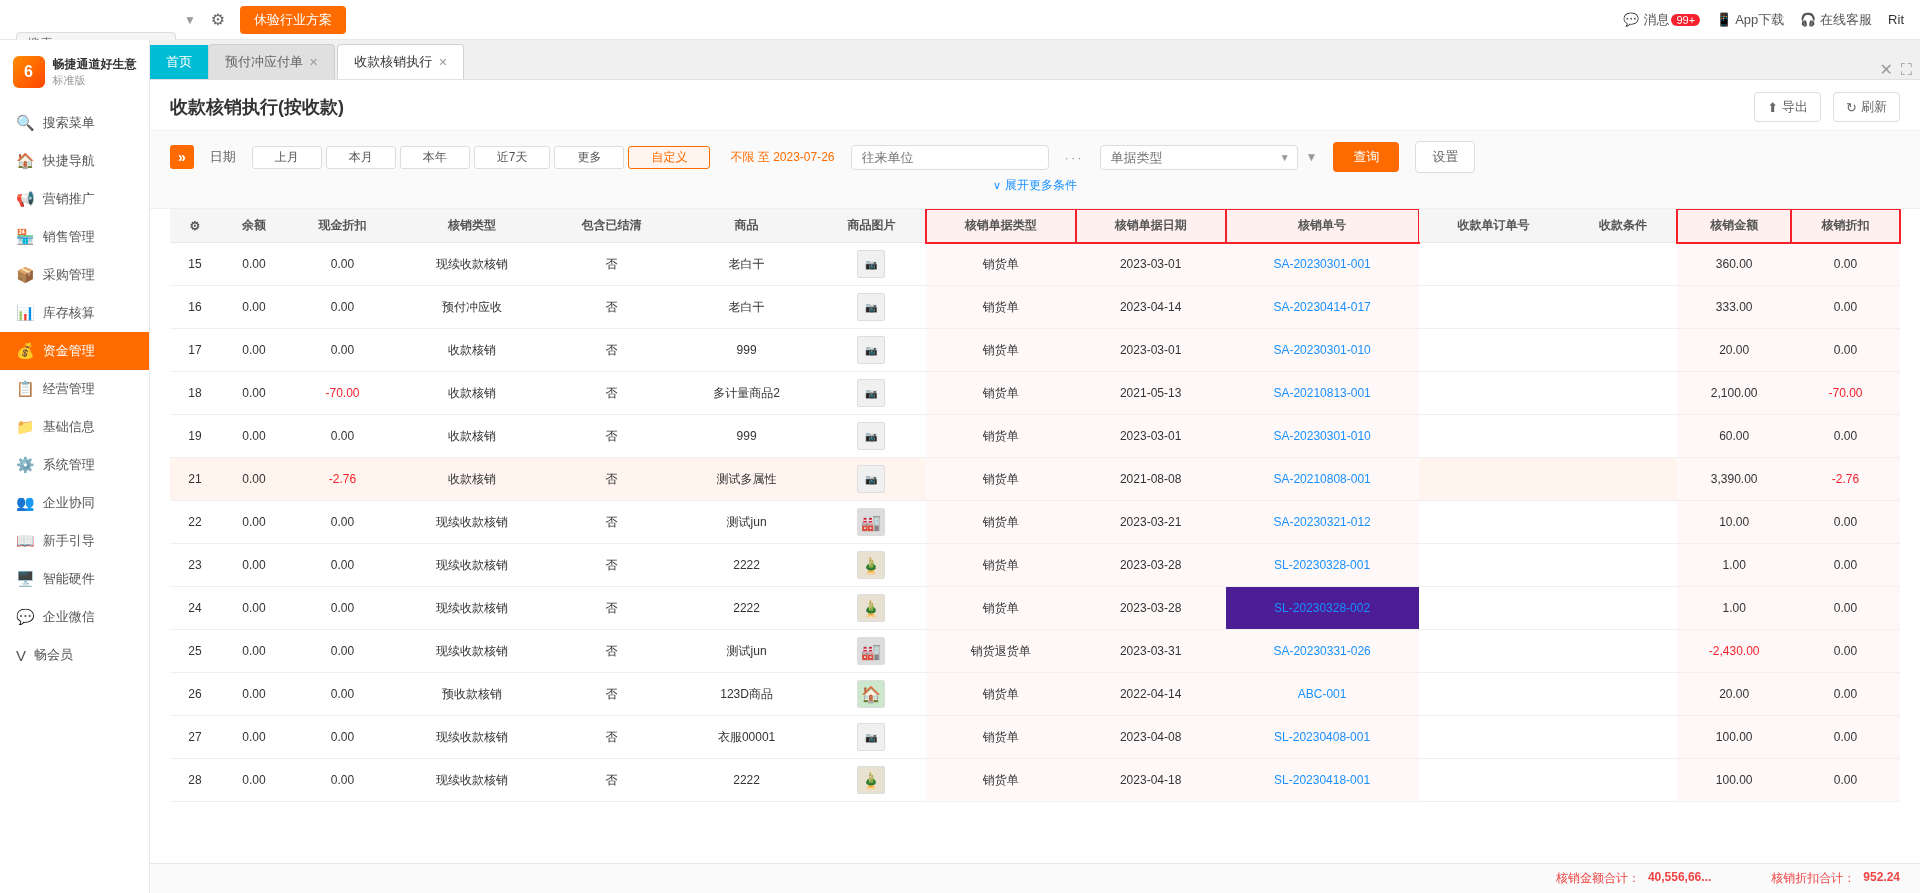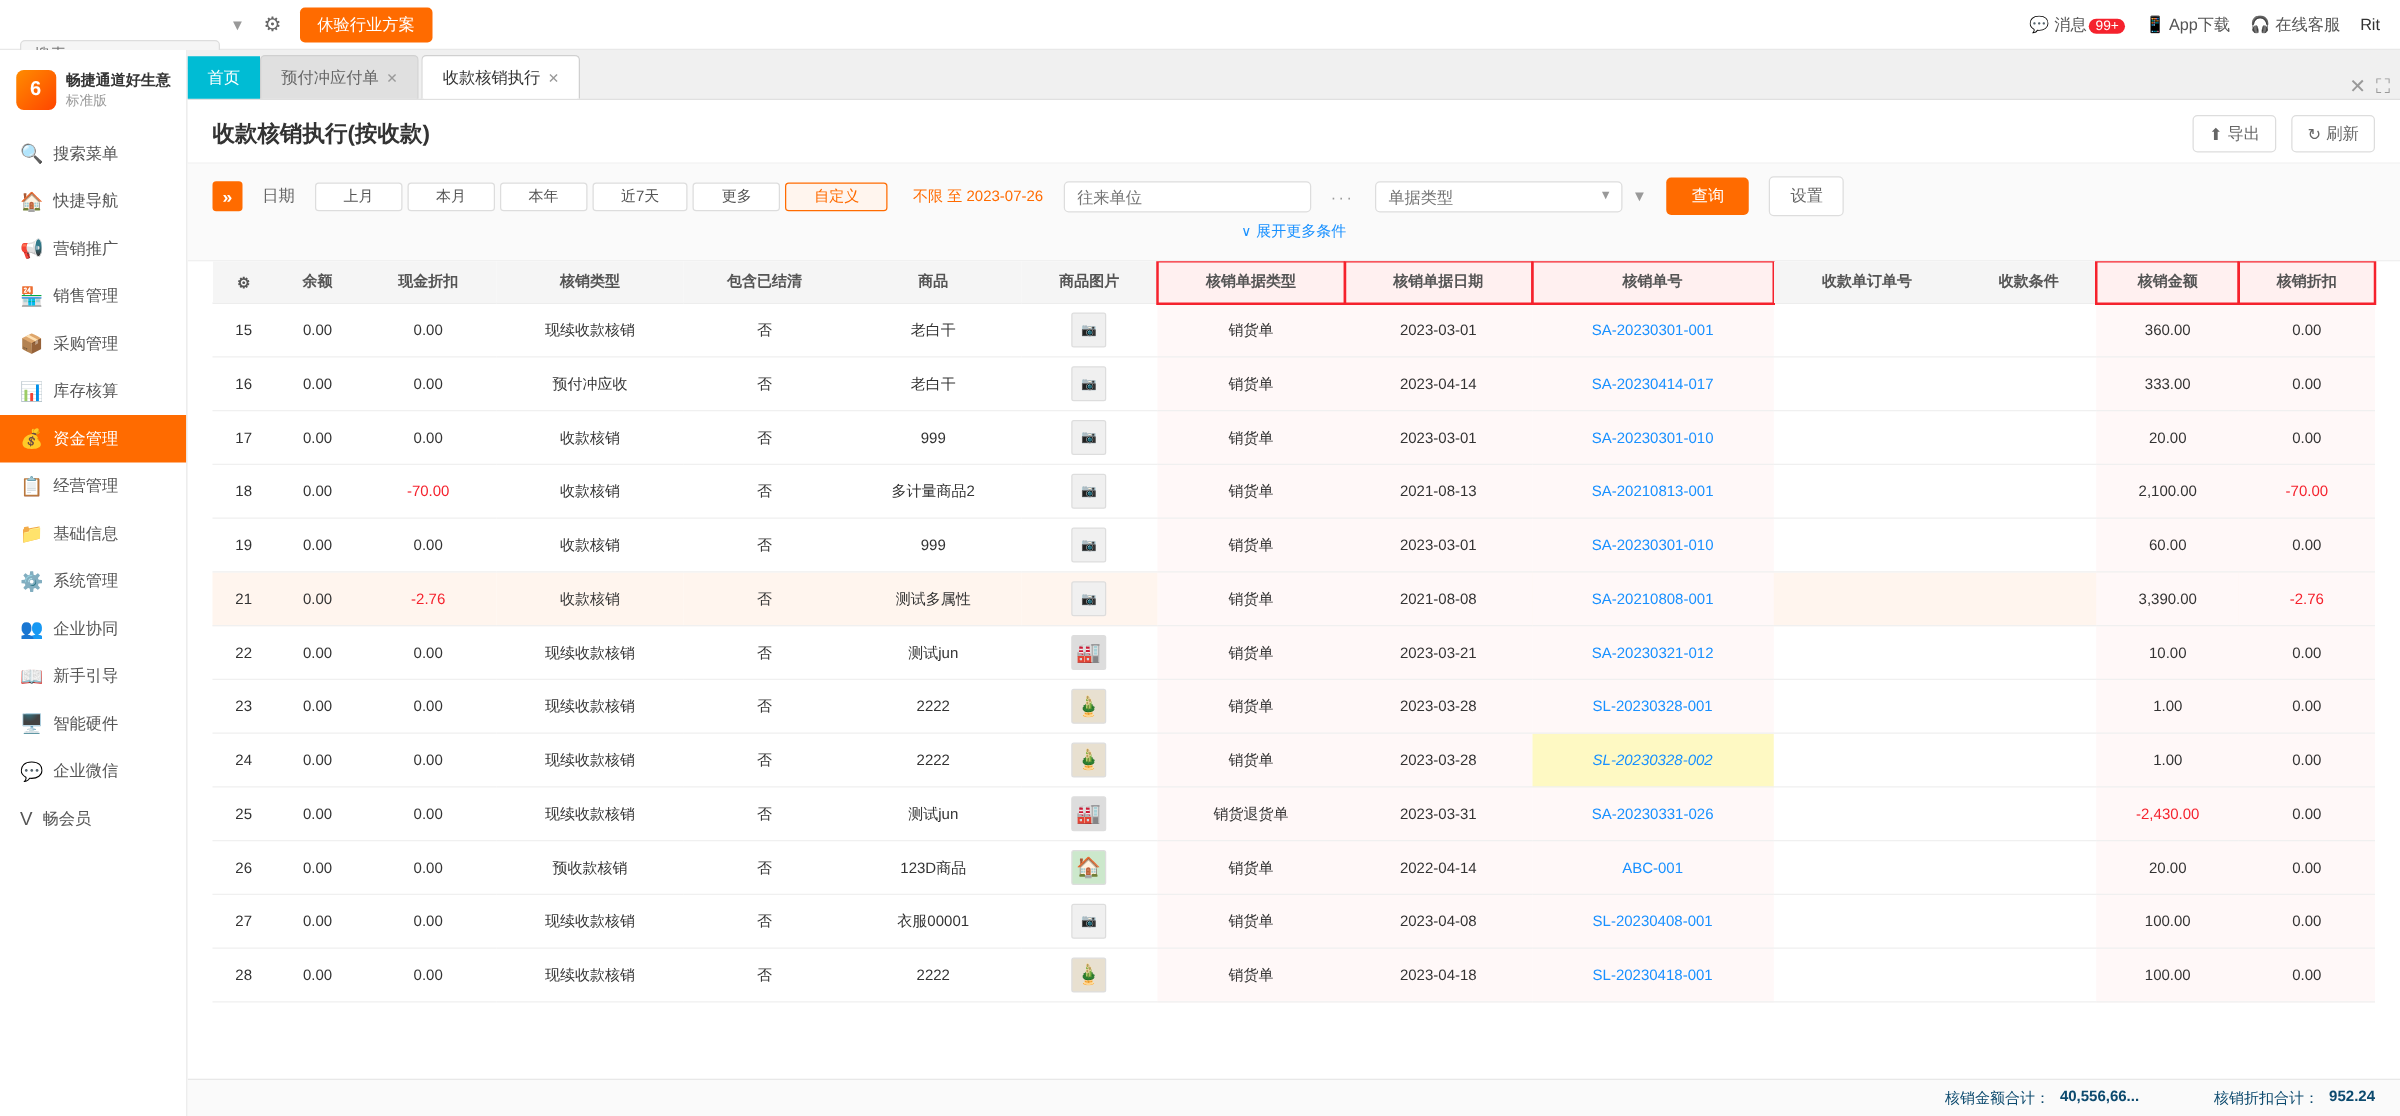--- a/index.html
+++ b/index.html
@@ -197,21 +197,21 @@
     }
     tbody tr.highlighted { background: #fff5ee; }
     .link-text { color: #1890ff; cursor: pointer; text-decoration: none; }
     .text-red { color: #f5222d; }
 
     
     .table-footer {
       background: #fafafa;
       border-top: 1px solid #e8e8e8;
       display: flex; justify-content: flex-end;
-      padding: 6px 20px; gap: 60px; font-size: 12px; color: #0c4a6e;
+      padding: 6px 20px; gap: 60px; font-size: 12px; color: #ef4444;
     }
 
     
     ::-webkit-scrollbar { width: 6px; height: 6px; }
     ::-webkit-scrollbar-track { background: #f5f5f5; }
     ::-webkit-scrollbar-thumb { background: #ccc; border-radius: 3px; }
 
     .img-placeholder {
       width: 28px; height: 28px; background: #f0f0f0; border: 1px solid #ddd;
       border-radius: 2px; display: inline-flex; align-items: center; justify-content: center;
@@ -449,21 +449,21 @@
   </tr>
               <tr>
     <td>18</td>
     <td>0.00</td>
     <td class="text-red">-70.00</td>
     <td>收款核销</td>
     <td>否</td>
     <td>多计量商品2</td>
     <td><div class="img-placeholder">📷</div></td>
     <td style="background:#fff8f8;">销货单</td>
-    <td style="background:#fff8f8;">2021-08-13</td>
+    <td style="background:#fff8f8;">2021-05-13</td>
     <td style="background:#fff8f8;"><a class="link-text">SA-20210813-001</a></td>
     <td></td>
     <td></td>
     <td style="background:#fff8f8;" class="">2,100.00</td>
     <td style="background:#fff8f8;" class="text-red">-70.00</td>
   </tr>
               <tr>
     <td>19</td>
     <td>0.00</td>
     <td class="">0.00</td>
@@ -530,21 +530,21 @@
               <tr>
     <td>24</td>
     <td>0.00</td>
     <td class="">0.00</td>
     <td>现续收款核销</td>
     <td>否</td>
     <td>2222</td>
     <td><div class="img-product" style="background:#e8e0d0;">🎍</div></td>
     <td style="background:#fff8f8;">销货单</td>
     <td style="background:#fff8f8;">2023-03-28</td>
-    <td style="background:#fef9c3;font-style:italic;"><a class="link-text">SL-20230328-002</a></td>
+    <td style="background:#4c1d95;"><a class="link-text">SL-20230328-002</a></td>
     <td></td>
     <td></td>
     <td style="background:#fff8f8;" class="">1.00</td>
     <td style="background:#fff8f8;" class="">0.00</td>
   </tr>
               <tr>
     <td>25</td>
     <td>0.00</td>
     <td class="">0.00</td>
     <td>现续收款核销</td>

